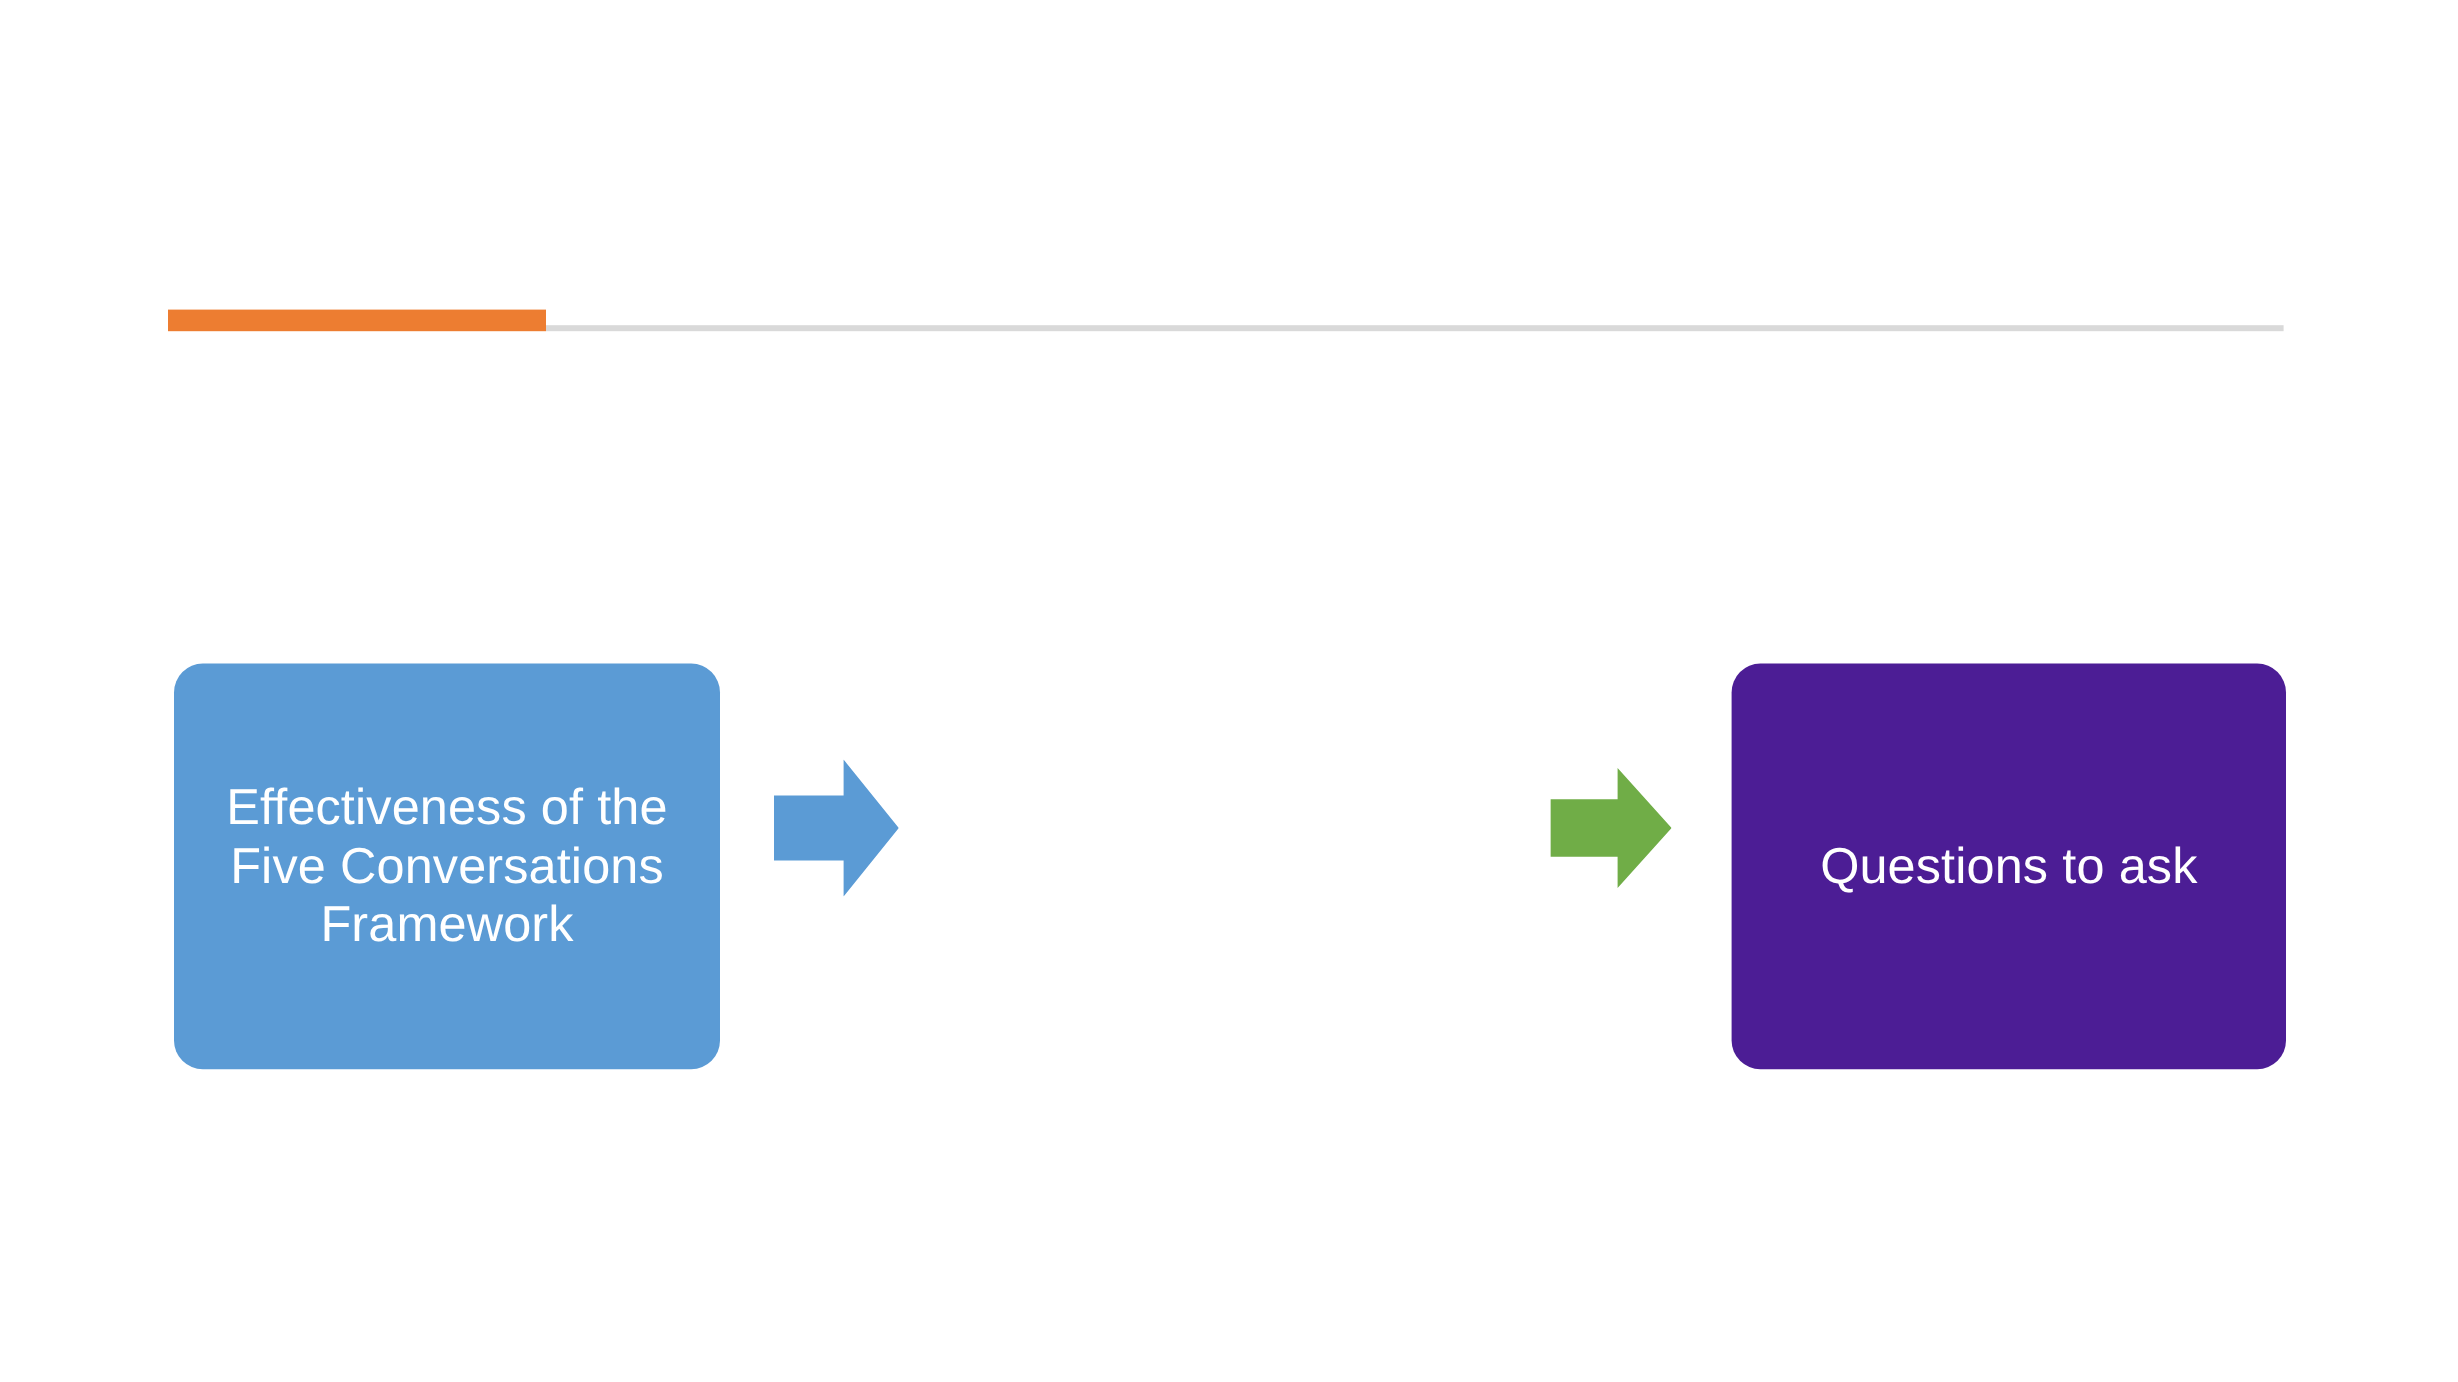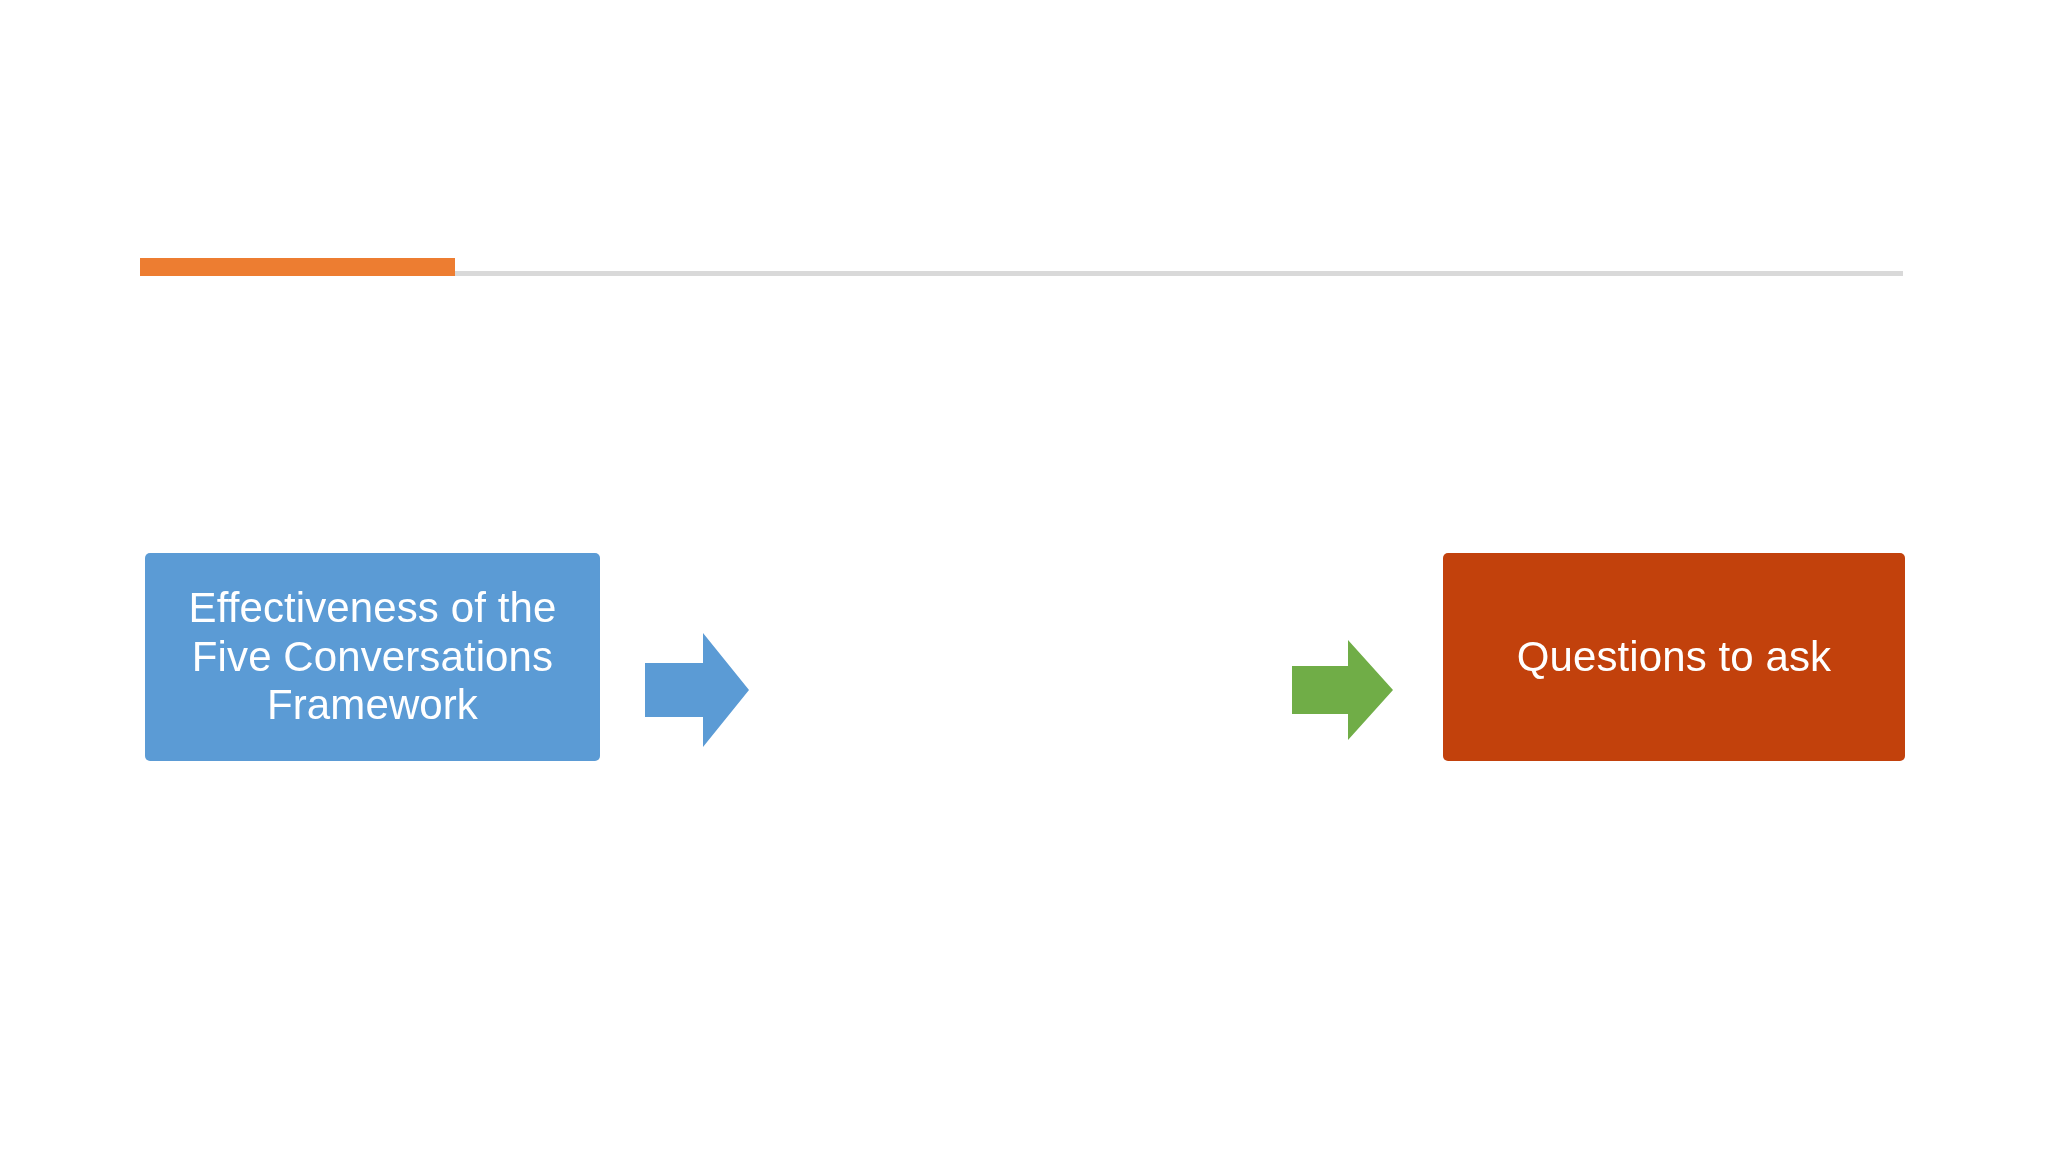--- a/index.html
+++ b/index.html
@@ -66,40 +66,40 @@
     position: absolute;
     left: 0;
     top: 553px;
     width: 2048px;
     height: 270px;
   }
 
   .node {
     position: absolute;
     top: 0;
-    height: 208px;
-    border-radius: 5px;
+    height: 338px;
+    border-radius: 24px;
     display: flex;
     align-items: center;
     justify-content: center;
     box-sizing: border-box;
     padding: 22px 26px;
   }
   .node-label {
     color: #ffffff;
     font-size: 42px;
     line-height: 1.16;
     text-align: center;
     letter-spacing: 0.1px;
     font-weight: 400;
   }
 
   .node-1 { left: 145px;  width: 455px; background: #5B9BD5; }
   .node-2 { left: 793px;  width: 462px; background: #4CC38A; }
-  .node-3 { left: 1443px; width: 462px; background: #c2410c; }
+  .node-3 { left: 1443px; width: 462px; background: #4c1d95; }
 
   
   .arrow {
     position: absolute;
     top: 80px;
     width: 104px;
     height: 114px;
   }
   .arrow-1 { left: 645px; }
   .arrow-2 { left: 1292px; top: 87px; width: 101px; height: 100px; }

